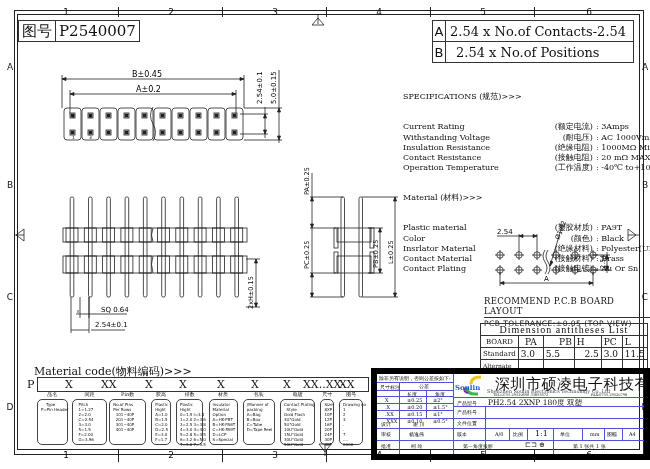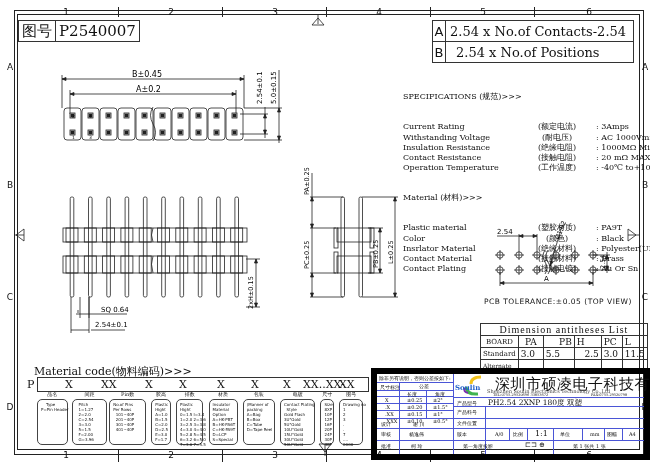--- a/index.html
+++ b/index.html
@@ -13,21 +13,21 @@
   .drawno span{padding:0 3px;}
   .drawno .lab{border-right:1px solid #333;height:100%;display:flex;align-items:center;}
   .ab{left:432px;top:20px;width:202px;}
   .ab .row{display:flex;height:20px;border:1px solid #333;border-bottom:none;}
   .ab .row:last-child{border-bottom:1px solid #333;}
   .ab .k{width:12px;border-right:1px solid #333;font-family:"DejaVu Sans",sans-serif;font-size:13px;display:flex;align-items:center;justify-content:center;}
   .ab .v{flex:1;font-size:13px;display:flex;align-items:center;padding-left:4px;white-space:nowrap;}
   .spec{left:403px;top:72px;font-size:8px;line-height:10.1px;font-family:"DejaVu Serif",serif;white-space:pre;}
   .spec .r{display:flex;}
   .spec .c1{width:118px;}
-  .spec .c2{width:72px;text-align:center;padding-right:3px;}
+  .spec .c2{width:72px;text-align:right;padding-right:3px;}
   .pcbcap{left:484px;top:296px;font-size:8.5px;}
   .pcbcap .t1{border-bottom:1px solid #333;padding-bottom:1px;letter-spacing:0.3px;}
   .pcbcap .t2{font-family:"DejaVu Sans",sans-serif;font-size:7.5px;letter-spacing:0.5px;padding-top:1px;}
   table.dim{position:absolute;left:480px;top:323px;border-collapse:collapse;font-size:9px;}
   table.dim td{border:1px solid #333;height:11px;padding:0 2px;white-space:nowrap;}
   table.dim .hd{text-align:center;font-size:10px;letter-spacing:1px;font-family:Liberation Serif, serif;}
   .mat-title{left:34px;top:364px;font-size:11px;}
   .mat-bar{left:37px;top:377px;width:330px;height:13px;border:1px solid #333;display:flex;font-size:11px;}
   .mat-bar span{position:absolute;top:0;}
   .mat-lab{position:absolute;top:391px;font-size:5px;}
@@ -316,20 +316,21 @@
 </svg>
 
 <div class="abs spec">
   <div>SPECIFICATIONS (规范)&gt;&gt;&gt;</div>
   <div id="spec-rows"><div class="r"><span class="c1">Current Rating</span><span class="c2">(额定电流)</span><span>: 3Amps</span></div><div class="r"><span class="c1">Withstanding Voltage</span><span class="c2">(耐电压)</span><span>: AC 1000Vmin/Minute</span></div><div class="r"><span class="c1">Insulation Resistance</span><span class="c2">(绝缘电阻)</span><span>: 1000MΩ Min</span></div><div class="r"><span class="c1">Contact Resistance</span><span class="c2">(接触电阻)</span><span>: 20 mΩ MAX</span></div><div class="r"><span class="c1">Operation Temperature</span><span class="c2">(工作温度)</span><span>: -40℃ to+105℃</span></div></div>
   <div>Material (材料)&gt;&gt;&gt;</div>
   <div id="mat-rows"><div class="r"><span class="c1">Plastic material</span><span class="c2">(塑胶材质)</span><span>: PA9T</span></div><div class="r"><span class="c1">Color</span><span class="c2">(颜色)</span><span>: Black</span></div><div class="r"><span class="c1">Insrlator Material</span><span class="c2">(绝缘材料)</span><span>: Polyester(UL94V-0)</span></div><div class="r"><span class="c1">Contact Material</span><span class="c2">(接触材料)</span><span>: Brass</span></div><div class="r"><span class="c1">Contact Plating</span><span class="c2">(接触电镀)</span><span>: Au Or Sn</span></div></div>
 </div>
 
 <div class="abs pcbcap">
+  <div class="t1">RECOMMEND P.C.B BOARD LAYOUT</div>
   <div class="t2">PCB TOLERANCE:±0.05 (TOP VIEW)</div>
 </div>
 
 <table class="dim">
   <tbody>
       <tr>
         <td colspan="6" class="hd">Dimension antitheses List</td>
       </tr>
   <tr>
     <td style="font-size:7px;text-align:center;width:32px">BOARD</td>

